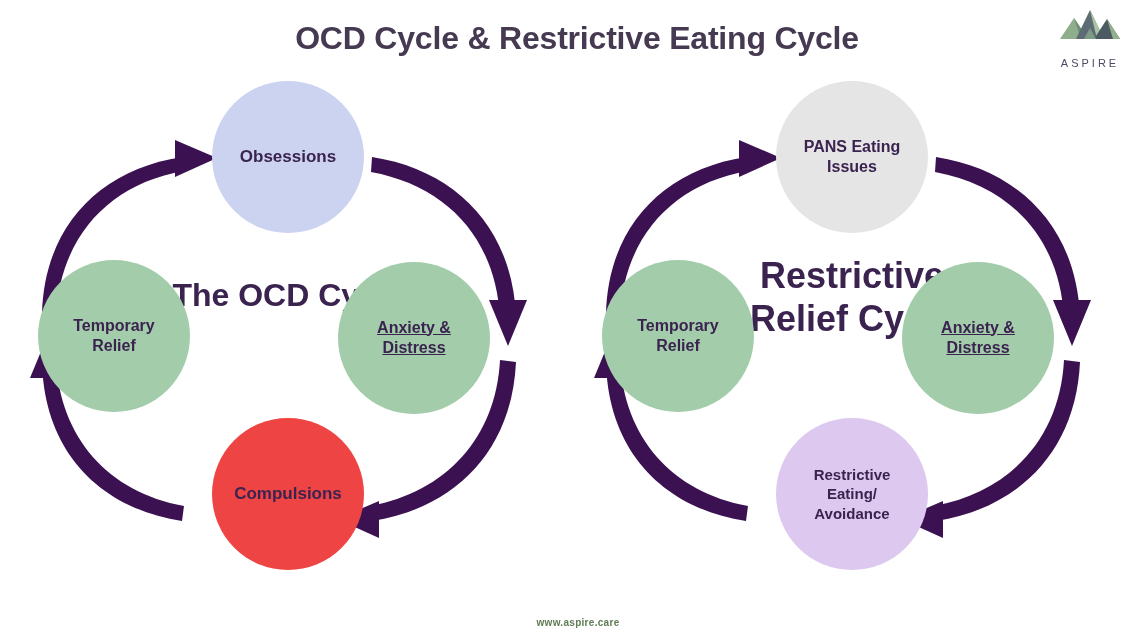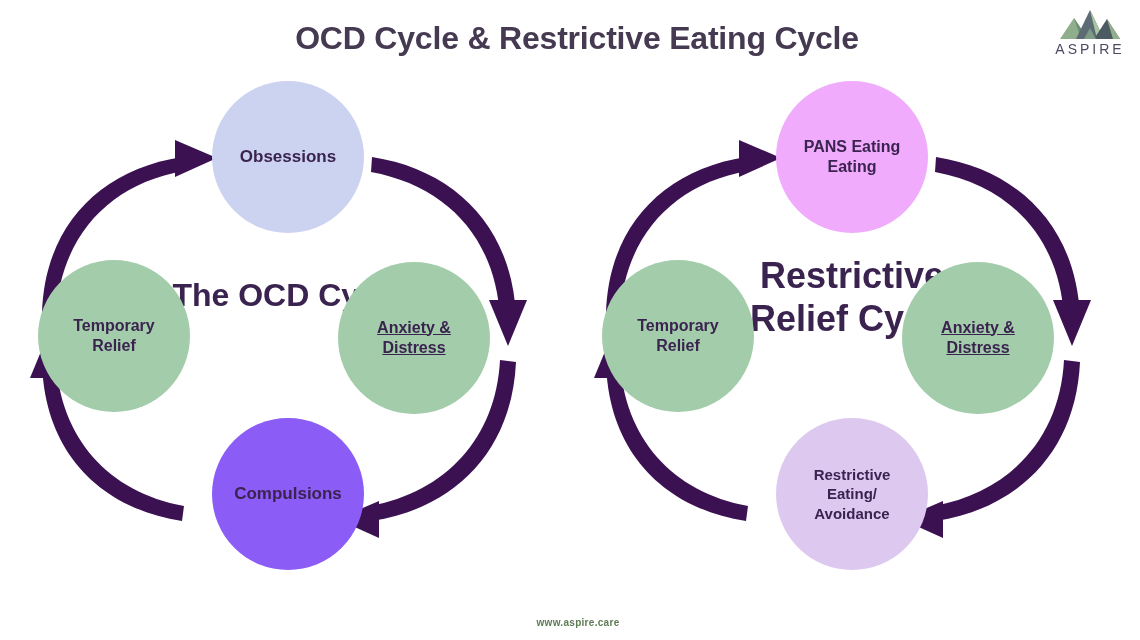--- a/index.html
+++ b/index.html
@@ -36,24 +36,24 @@
     position: absolute;
     top: 8px;
     right: 14px;
     width: 72px;
     height: 50px;
   }
   .logo-mark { display: block; width: 72px; height: 32px; }
   .logo-word {
     display: block;
     text-align: center;
-    font-size: 14px;
+    font-size: 11px;
     letter-spacing: 3px;
     color: #4b4a63;
-    margin-top: 1px;
+    margin-top: 17px;
     font-weight: normal;
   }
 
   
   .cycle {
     position: absolute;
     top: 78px;
     width: 560px;
     height: 500px;
   }
@@ -175,21 +175,21 @@
       </div>
     </div>
 
     <div class="node node-right fs-16" style="background:#a3cdaa;">
       <div>
         <span>Anxiety &amp;</span>
         <span>Distress</span>
       </div>
     </div>
 
-    <div class="node node-bottom fs-17" style="background:#8b5cf6;">
+    <div class="node node-bottom fs-17" style="background:#ef4444;">
       <div>
         <span>Compulsions</span>
       </div>
     </div>
 
     <div class="node node-left fs-16" style="background:#a3cdaa;">
       <div>
         <span>Temporary</span>
         <span>Relief</span>
       </div>
@@ -216,24 +216,24 @@
         <polygon points="22,300 41,254 60,300" fill="#3b1152"></polygon>
       </g>
     </svg>
 
     <div class="center-label" id="center-restrictive">
       <span>Restrictive</span>
       <span>Relief</span>
       <span>Cycle</span>
     </div>
 
-    <div class="node node-top fs-16" style="background:#f0abfc;">
+    <div class="node node-top fs-16" style="background:#e5e5e5;">
       <div>
         <span>PANS Eating</span>
-        <span>Eating</span>
+        <span>Issues</span>
       </div>
     </div>
 
     <div class="node node-right fs-16" style="background:#a3cdaa;">
       <div>
         <span>Anxiety &amp;</span>
         <span>Distress</span>
       </div>
     </div>
 

